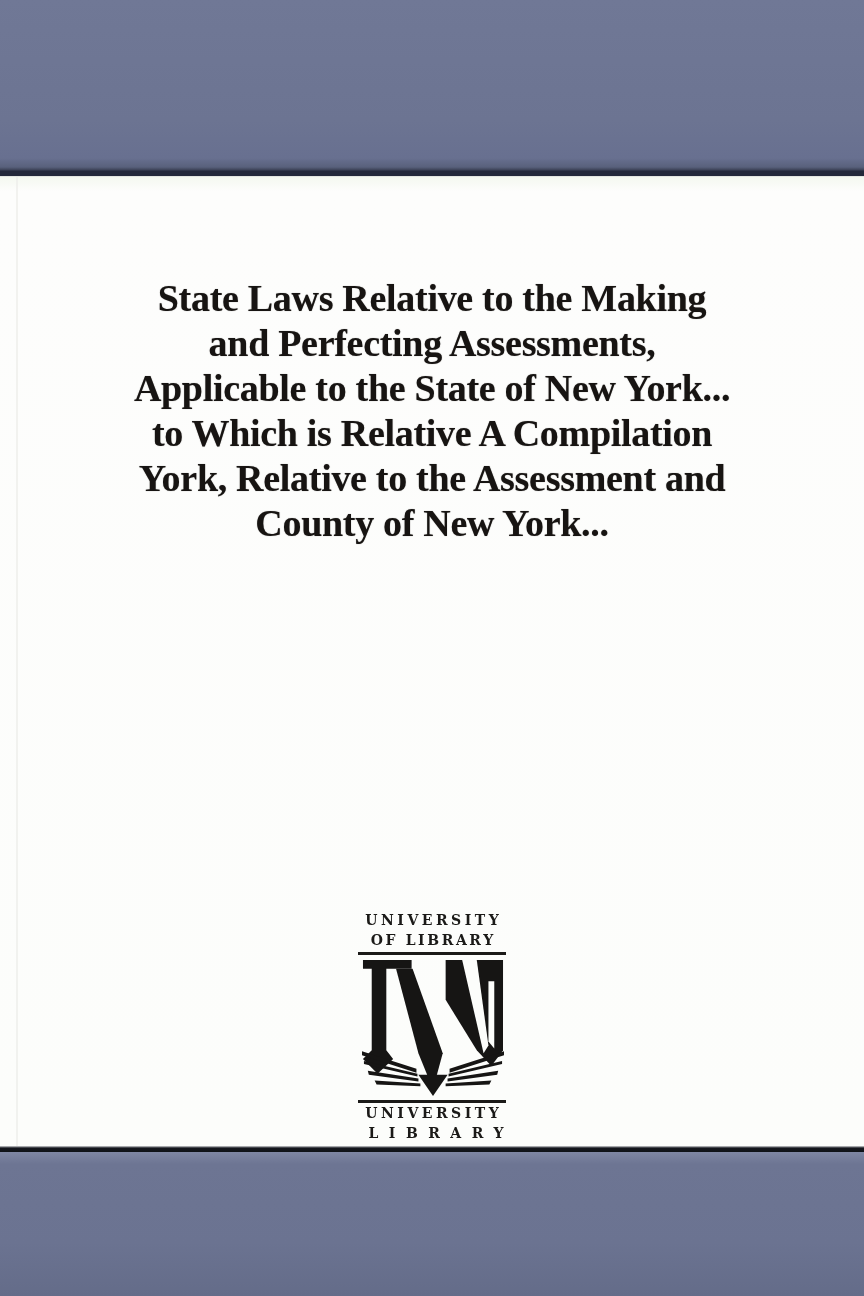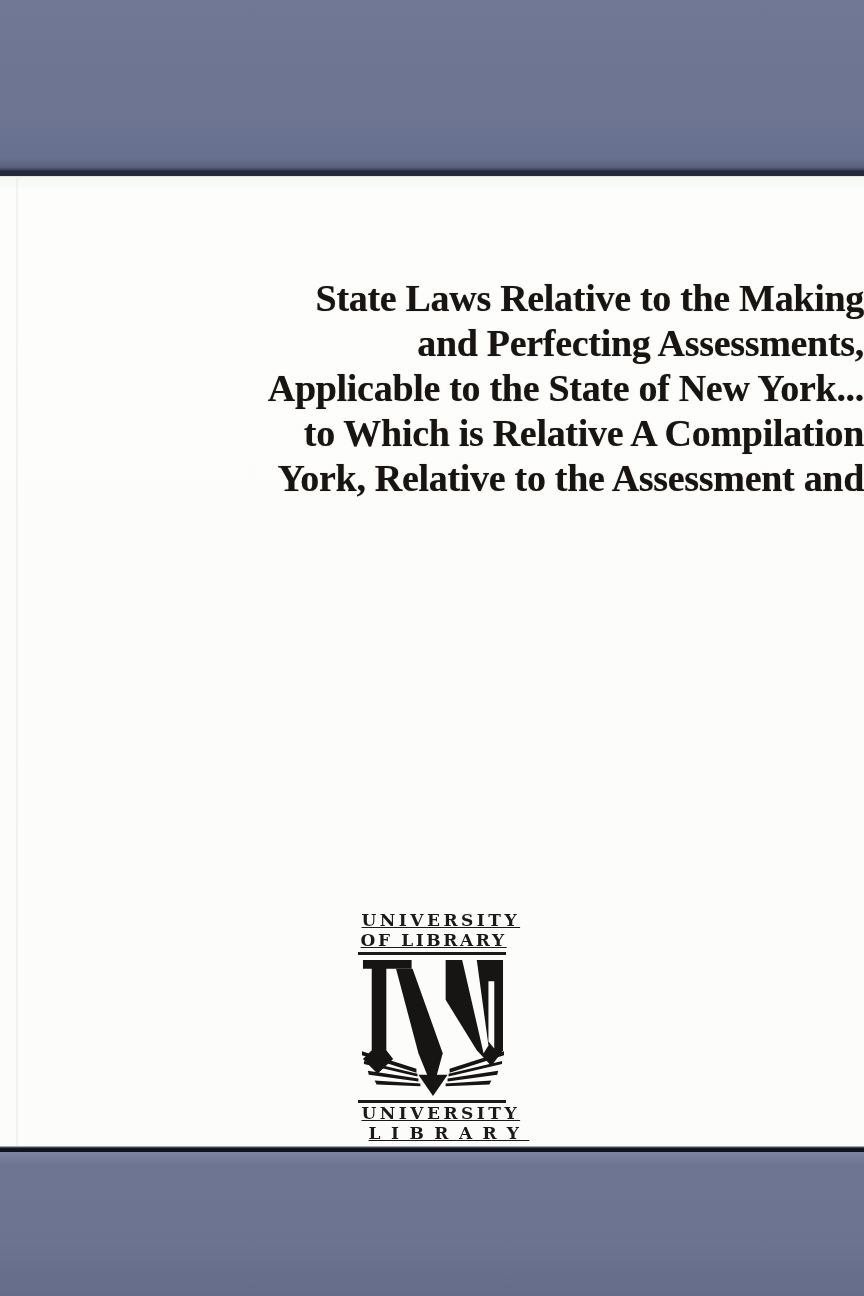--- a/index.html
+++ b/index.html
@@ -33,40 +33,39 @@
     position:absolute;left:0;top:177px;width:864px;height:969px;
     background:linear-gradient(180deg,#f4f8f0 0px,#fdfdfc 14px,#fcfdfb 100%);
   }
   .page-edge{
     position:absolute;left:16px;top:0;width:2px;height:969px;
     background:#ededea;opacity:.7;
   }
   
   .title-block{
     position:absolute;left:0;top:99px;width:864px;
-    text-align:right;
+    text-align:center;
     color:#171412;
     font-weight:bold;
     font-size:38px;line-height:45px;
     letter-spacing:-0.3px;
     text-shadow:0 0 1px rgba(20,15,10,.45);
   }
   .title-block p{margin:0;}
   
   .logo{
     position:absolute;left:358px;top:733px;width:148px;
     color:#1b1a18;
     font-family:"DejaVu Serif", serif;
     font-weight:bold;
     text-align:center;
   }
   .wordmark{
-    font-size:17px;line-height:20px;
+    font-size:14px;line-height:20px;
     white-space:nowrap;
-    text-decoration:underline;
   }
   .wm-sp4{letter-spacing:3.5px;padding-left:3.5px;}
   .wm-sp3{letter-spacing:2.6px;padding-left:2.6px;}
   .wm-sp11{letter-spacing:10.5px;padding-left:10.5px;}
   .logo-rule{
     width:148px;height:3px;background:#1b1a18;border:0;margin:2px 0 0 0;
   }
   .monogram{display:block;margin:1px auto 0 auto;}
 </style>
 </head>
@@ -78,20 +77,21 @@
 
   <div class="paper">
     <div class="page-edge"></div>
 
     <div class="title-block">
       <p>State Laws Relative to the Making</p>
       <p>and Perfecting Assessments,</p>
       <p>Applicable to the State of New York...</p>
       <p>to Which is Relative A Compilation</p>
       <p>York, Relative to the Assessment and</p>
+      <p>County of New York...</p>
     </div>
 
     <div class="logo">
       <div class="wordmark wm-sp4">UNIVERSITY</div>
       <div class="wordmark wm-sp3">OF LIBRARY</div>
       <div class="logo-rule"></div>
 
       <svg class="monogram" width="150" height="142" viewBox="0 0 150 146" xmlns="http://www.w3.org/2000/svg">
         <g fill="#161514">
 

